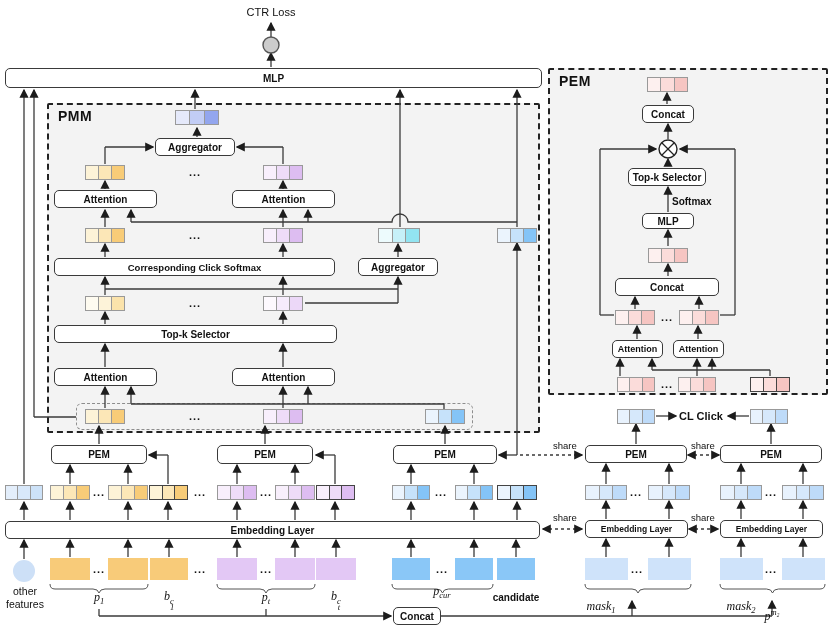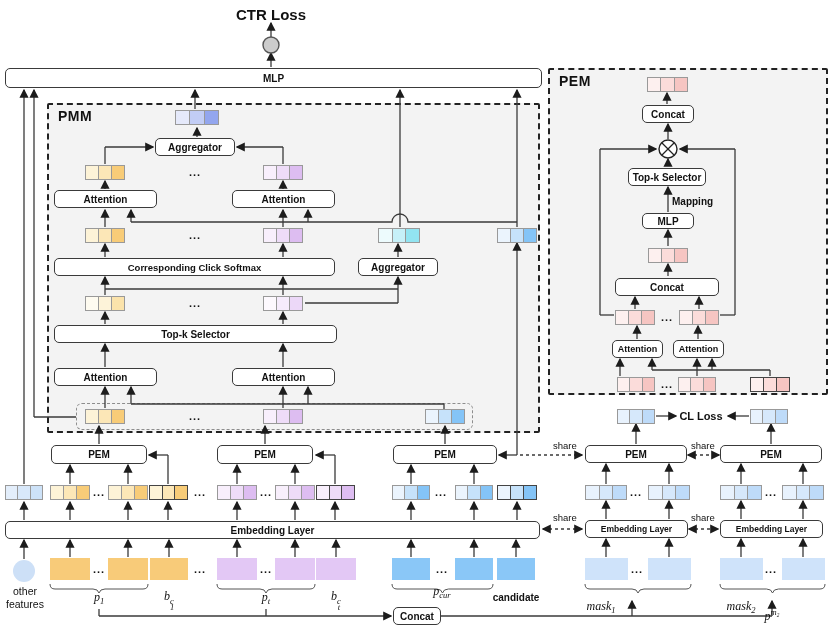--- a/index.html
+++ b/index.html
@@ -15,21 +15,21 @@
   .chip span:first-child{border-left-width:1px;}
   .chip.bordered span{border:1.4px solid #444;border-left-width:0;}
   .chip.bordered span:first-child{border-left-width:1.4px;}
   .rect{position:absolute;height:22px;box-sizing:border-box;}
   .ell{position:absolute;transform:translate(-50%,-50%);font-weight:bold;font-size:11px;letter-spacing:1px;}
   .lbl{position:absolute;white-space:pre-line;}
   .math{position:absolute;transform:translateX(-50%);font-family:"Liberation Serif",serif;
         font-style:italic;font-size:12px;text-align:center;white-space:nowrap;}
   .math sub,.math sup{font-size:8.5px;font-style:italic;}
   .math .ss{display:inline-flex;flex-direction:column;vertical-align:-4px;line-height:6px;font-size:8.5px;}
-  .ctr{transform:translateX(-50%);font-weight:bold;font-size:15px;}
+  .ctr{transform:translateX(-50%);font-weight:normal;font-size:11px;}
   svg{position:absolute;left:0;top:0;}
   .dashedbox{position:absolute;border:1.5px dashed #8d8d8d;border-radius:6px;box-sizing:border-box;}
 </style>
 </head>
 <body>
 
 <div id="canvas">
 
   <div class="panel" style="left:47px;top:103px;width:493px;height:330px;">
     <span class="ptitle">PMM</span>
@@ -227,35 +227,35 @@
   <div class="box" style="left:393px;top:607px;width:48px;height:18px;">
       <span>Concat</span>
     </div>
 
   <div class="box" style="left:642px;top:105px;width:52px;height:18px;">
       <span>Concat</span>
     </div>
   <div class="box" style="left:628px;top:168px;width:78px;height:18px;">
       <span>Top-k Selector</span>
     </div>
-  <div class="lbl" style="left:672px;top:196px;font-weight:bold;font-size:10px;">Mapping</div>
+  <div class="lbl" style="left:672px;top:196px;font-weight:bold;font-size:10px;">Softmax</div>
   <div class="box" style="left:642px;top:213px;width:52px;height:16px;">
       <span>MLP</span>
     </div>
   <div class="box" style="left:615px;top:278px;width:104px;height:18px;">
       <span>Concat</span>
     </div>
   <div class="box" style="left:612px;top:340px;width:51px;height:18px;font-size:9px;">
       <span>Attention</span>
     </div>
   <div class="box" style="left:673px;top:340px;width:51px;height:18px;font-size:9px;">
       <span>Attention</span>
     </div>
 
-  <div class="lbl" style="left:701px;top:410px;transform:translateX(-50%);font-weight:bold;font-size:11px;">CL Loss</div>
+  <div class="lbl" style="left:701px;top:410px;transform:translateX(-50%);font-weight:bold;font-size:11px;">CL Click</div>
   <div class="box" style="left:585px;top:445px;width:102px;height:18px;">
       <span>PEM</span>
     </div>
   <div class="box" style="left:720px;top:445px;width:102px;height:18px;">
       <span>PEM</span>
     </div>
   <div class="box" style="left:585px;top:520px;width:103px;height:18px;font-size:8.5px;">
       <span>Embedding Layer</span>
     </div>
   <div class="box" style="left:720px;top:520px;width:103px;height:18px;font-size:8.5px;">

